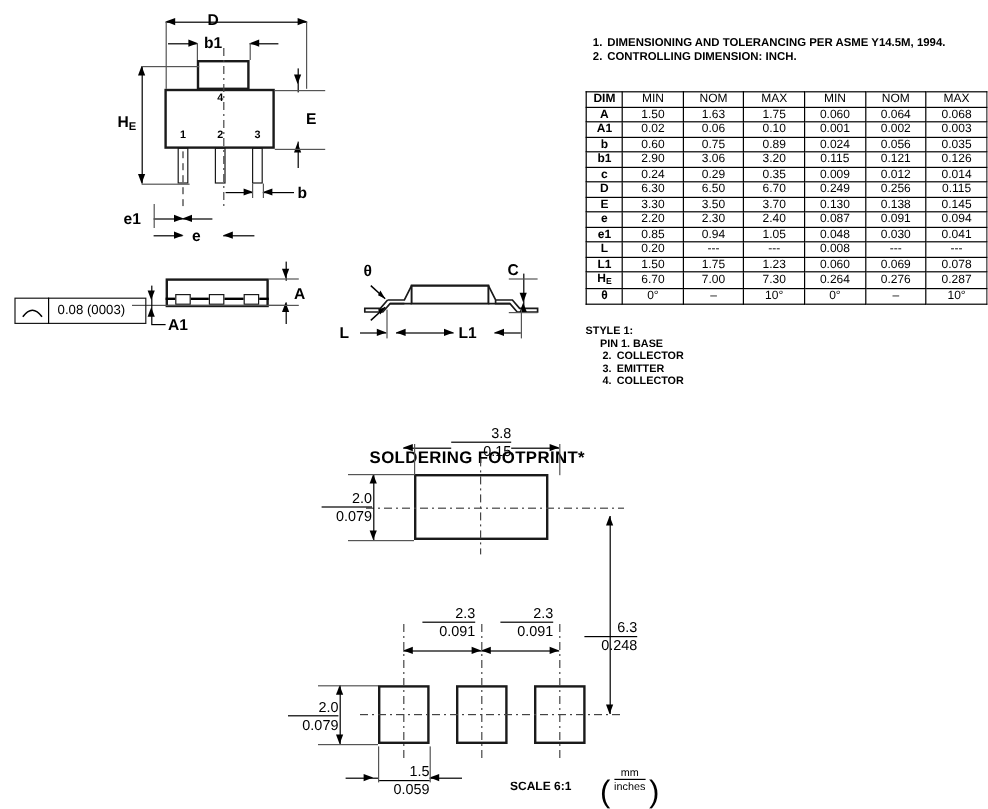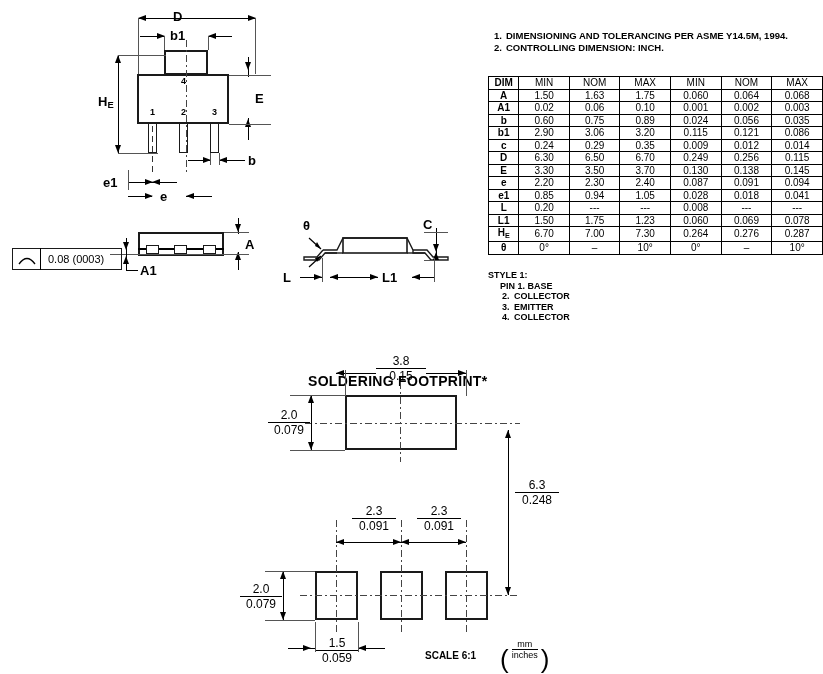--- a/index.html
+++ b/index.html
@@ -40,21 +40,21 @@
   #dimtable .vcell{width:51px;font-weight:normal;}
   #dimtable .grouphdr{height:13px;line-height:13px;font-size:10.5px;letter-spacing:.4px;}
   .noborder{border:none !important;}
   
   #notes{position:absolute;font-size:9.5px;line-height:11.5px;font-weight:bold;}
   #notes .nrow{position:relative;padding-left:18px;}
   #notes .nnum{position:absolute;left:6px;}
   #style{position:absolute;font-size:9px;line-height:10.5px;font-weight:bold;}
   #style .srow{padding-left:26px;position:relative;}
   #style .sn{position:absolute;left:14px;}
-  .fract{position:absolute;text-align:center;font-size:12px;line-height:12px;}
+  .fract{position:absolute;text-align:right;font-size:12px;line-height:12px;}
   .fract .top{padding-bottom:1px;}
   .fract .bot{border-top:1px solid #000;padding-top:1px;}
   .title{position:absolute;font-weight:bold;font-size:14px;letter-spacing:.3px;margin-top:44px;}
   sub{font-size:.72em;vertical-align:-0.22em;}
 </style>
 </head>
 <body>
 
 <div>
 
@@ -249,21 +249,21 @@
         <td class="vcell">0.056</td>
         <td class="vcell">0.035</td>
       </tr>
       <tr>
         <td class="dimcell">b1</td>
         <td class="vcell">2.90</td>
         <td class="vcell">3.06</td>
         <td class="vcell">3.20</td>
         <td class="vcell">0.115</td>
         <td class="vcell">0.121</td>
-        <td class="vcell">0.086</td>
+        <td class="vcell">0.126</td>
       </tr>
       <tr>
         <td class="dimcell">c</td>
         <td class="vcell">0.24</td>
         <td class="vcell">0.29</td>
         <td class="vcell">0.35</td>
         <td class="vcell">0.009</td>
         <td class="vcell">0.012</td>
         <td class="vcell">0.014</td>
       </tr>
@@ -292,22 +292,22 @@
         <td class="vcell">2.40</td>
         <td class="vcell">0.087</td>
         <td class="vcell">0.091</td>
         <td class="vcell">0.094</td>
       </tr>
       <tr>
         <td class="dimcell">e1</td>
         <td class="vcell">0.85</td>
         <td class="vcell">0.94</td>
         <td class="vcell">1.05</td>
-        <td class="vcell">0.028</td>
-        <td class="vcell">0.018</td>
+        <td class="vcell">0.048</td>
+        <td class="vcell">0.030</td>
         <td class="vcell">0.041</td>
       </tr>
       <tr>
         <td class="dimcell">L</td>
         <td class="vcell">0.20</td>
         <td class="vcell">---</td>
         <td class="vcell">---</td>
         <td class="vcell">0.008</td>
         <td class="vcell">---</td>
         <td class="vcell">---</td>
@@ -387,21 +387,21 @@
   <div class="ln hl thin" style="left:290px;top:395px;width:55px;"></div>
   <div class="ln hl thin" style="left:290px;top:450px;width:55px;"></div>
   <div class="fract" style="left:268px;top:409px;width:42px;">
     <div class="top">2.0</div>
     <div class="bot">0.079</div>
   </div>
 
   <div class="ln vl" style="left:508px;top:430px;height:165px;"></div>
   <div class="arr arr-u" style="left:504.5px;top:430px;"></div>
   <div class="arr arr-d" style="left:504.5px;top:587px;"></div>
-  <div class="fract" style="left:487px;top:479px;width:44px;margin-left:28px;">
+  <div class="fract" style="left:487px;top:517px;width:44px;">
     <div class="top">6.3</div>
     <div class="bot">0.248</div>
   </div>
 
   <div class="box" style="left:315px;top:571px;width:43px;height:49px;"></div>
   <div class="box" style="left:380px;top:571px;width:43px;height:49px;"></div>
   <div class="box" style="left:445px;top:571px;width:43px;height:49px;"></div>
 
   <div class="cdot-v" style="left:336px;top:520px;height:112px;"></div>
   <div class="cdot-v" style="left:401px;top:520px;height:112px;"></div>

